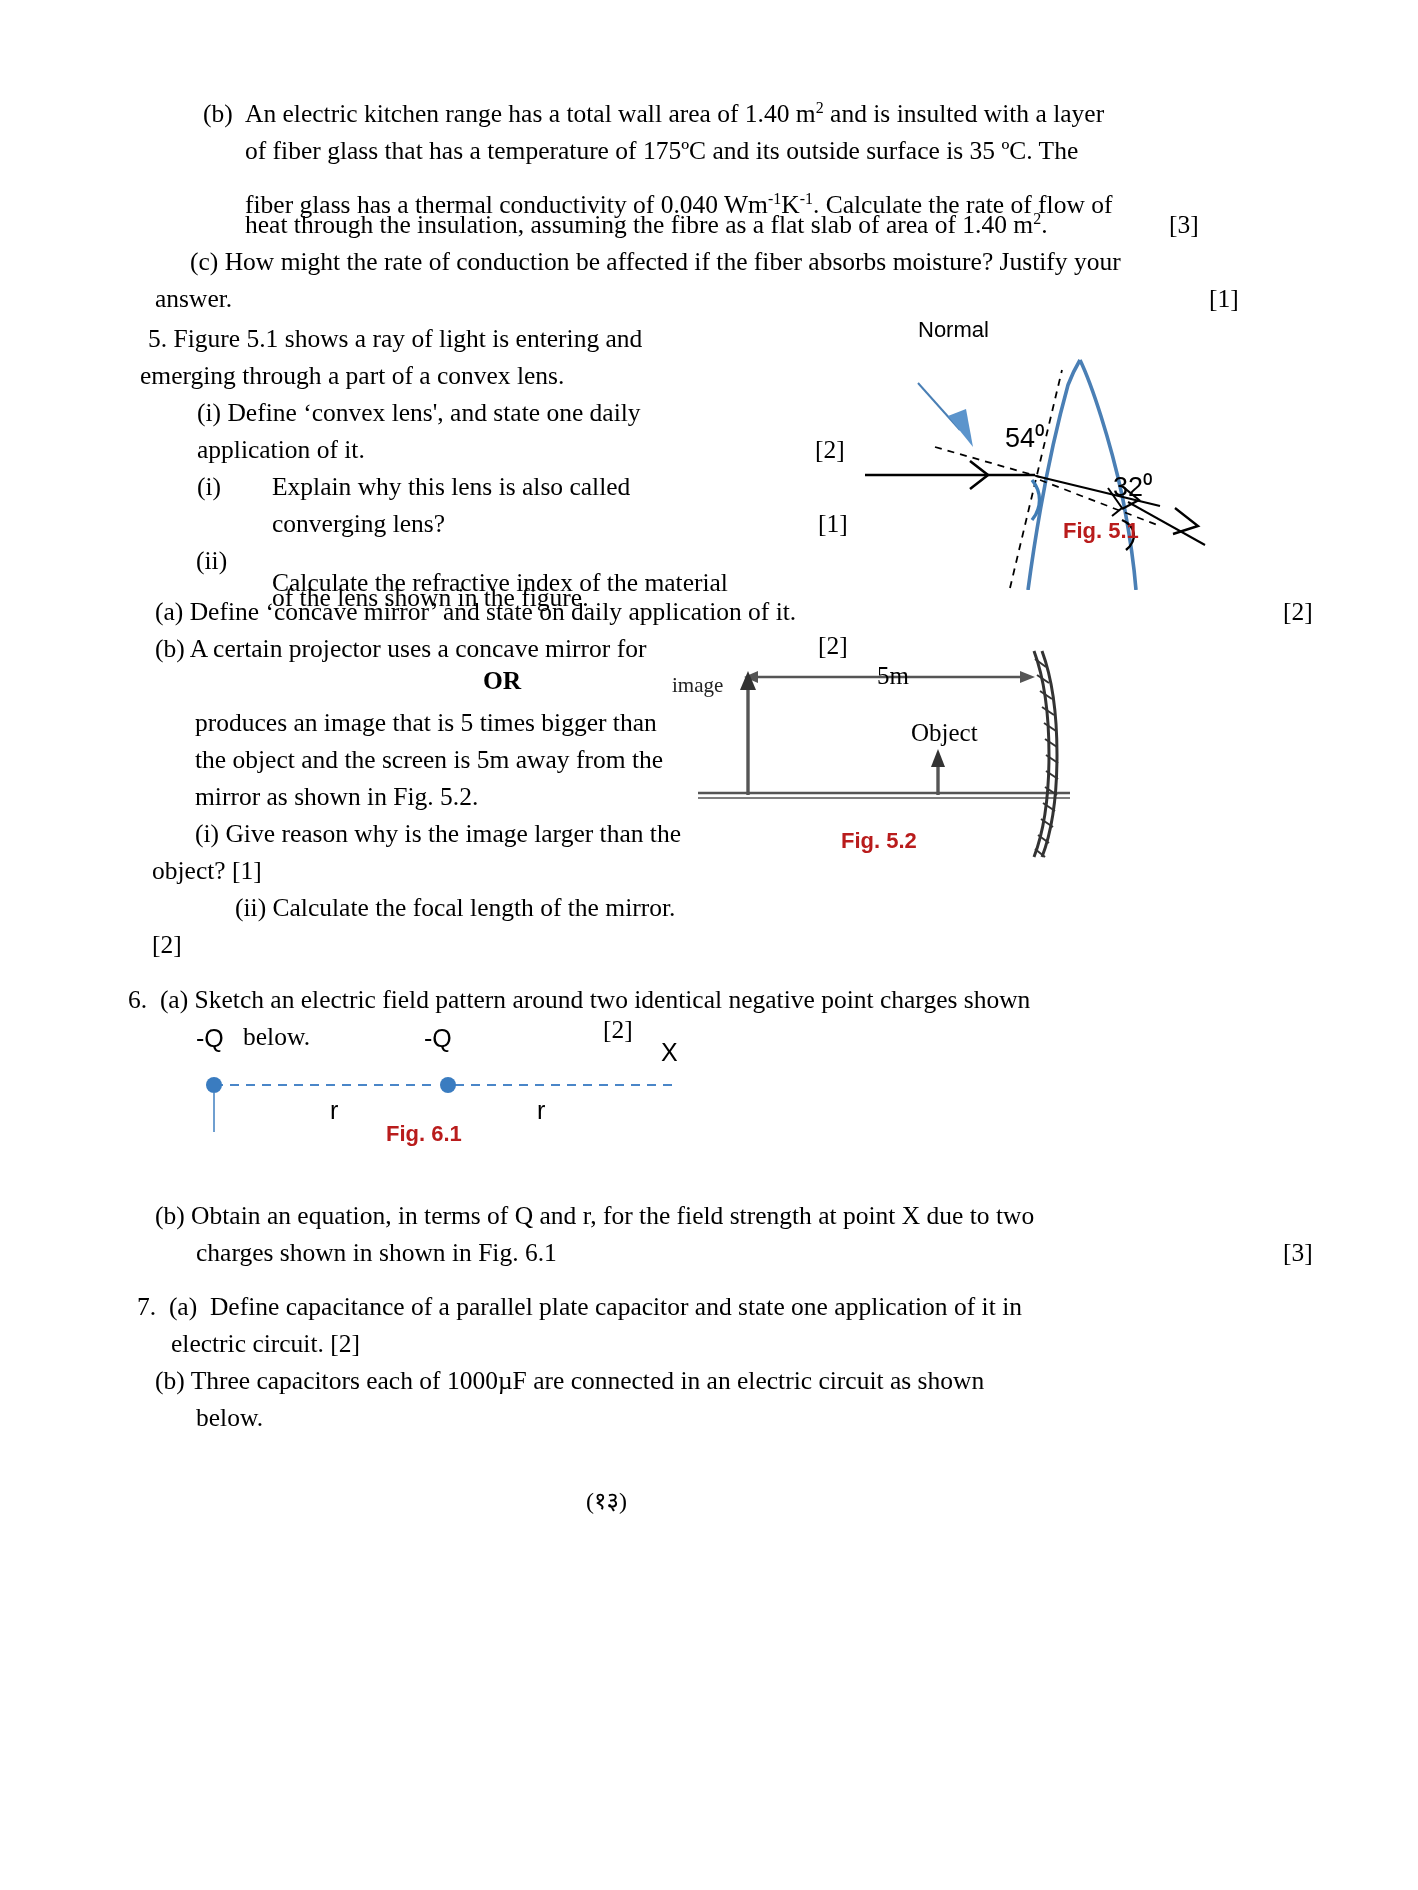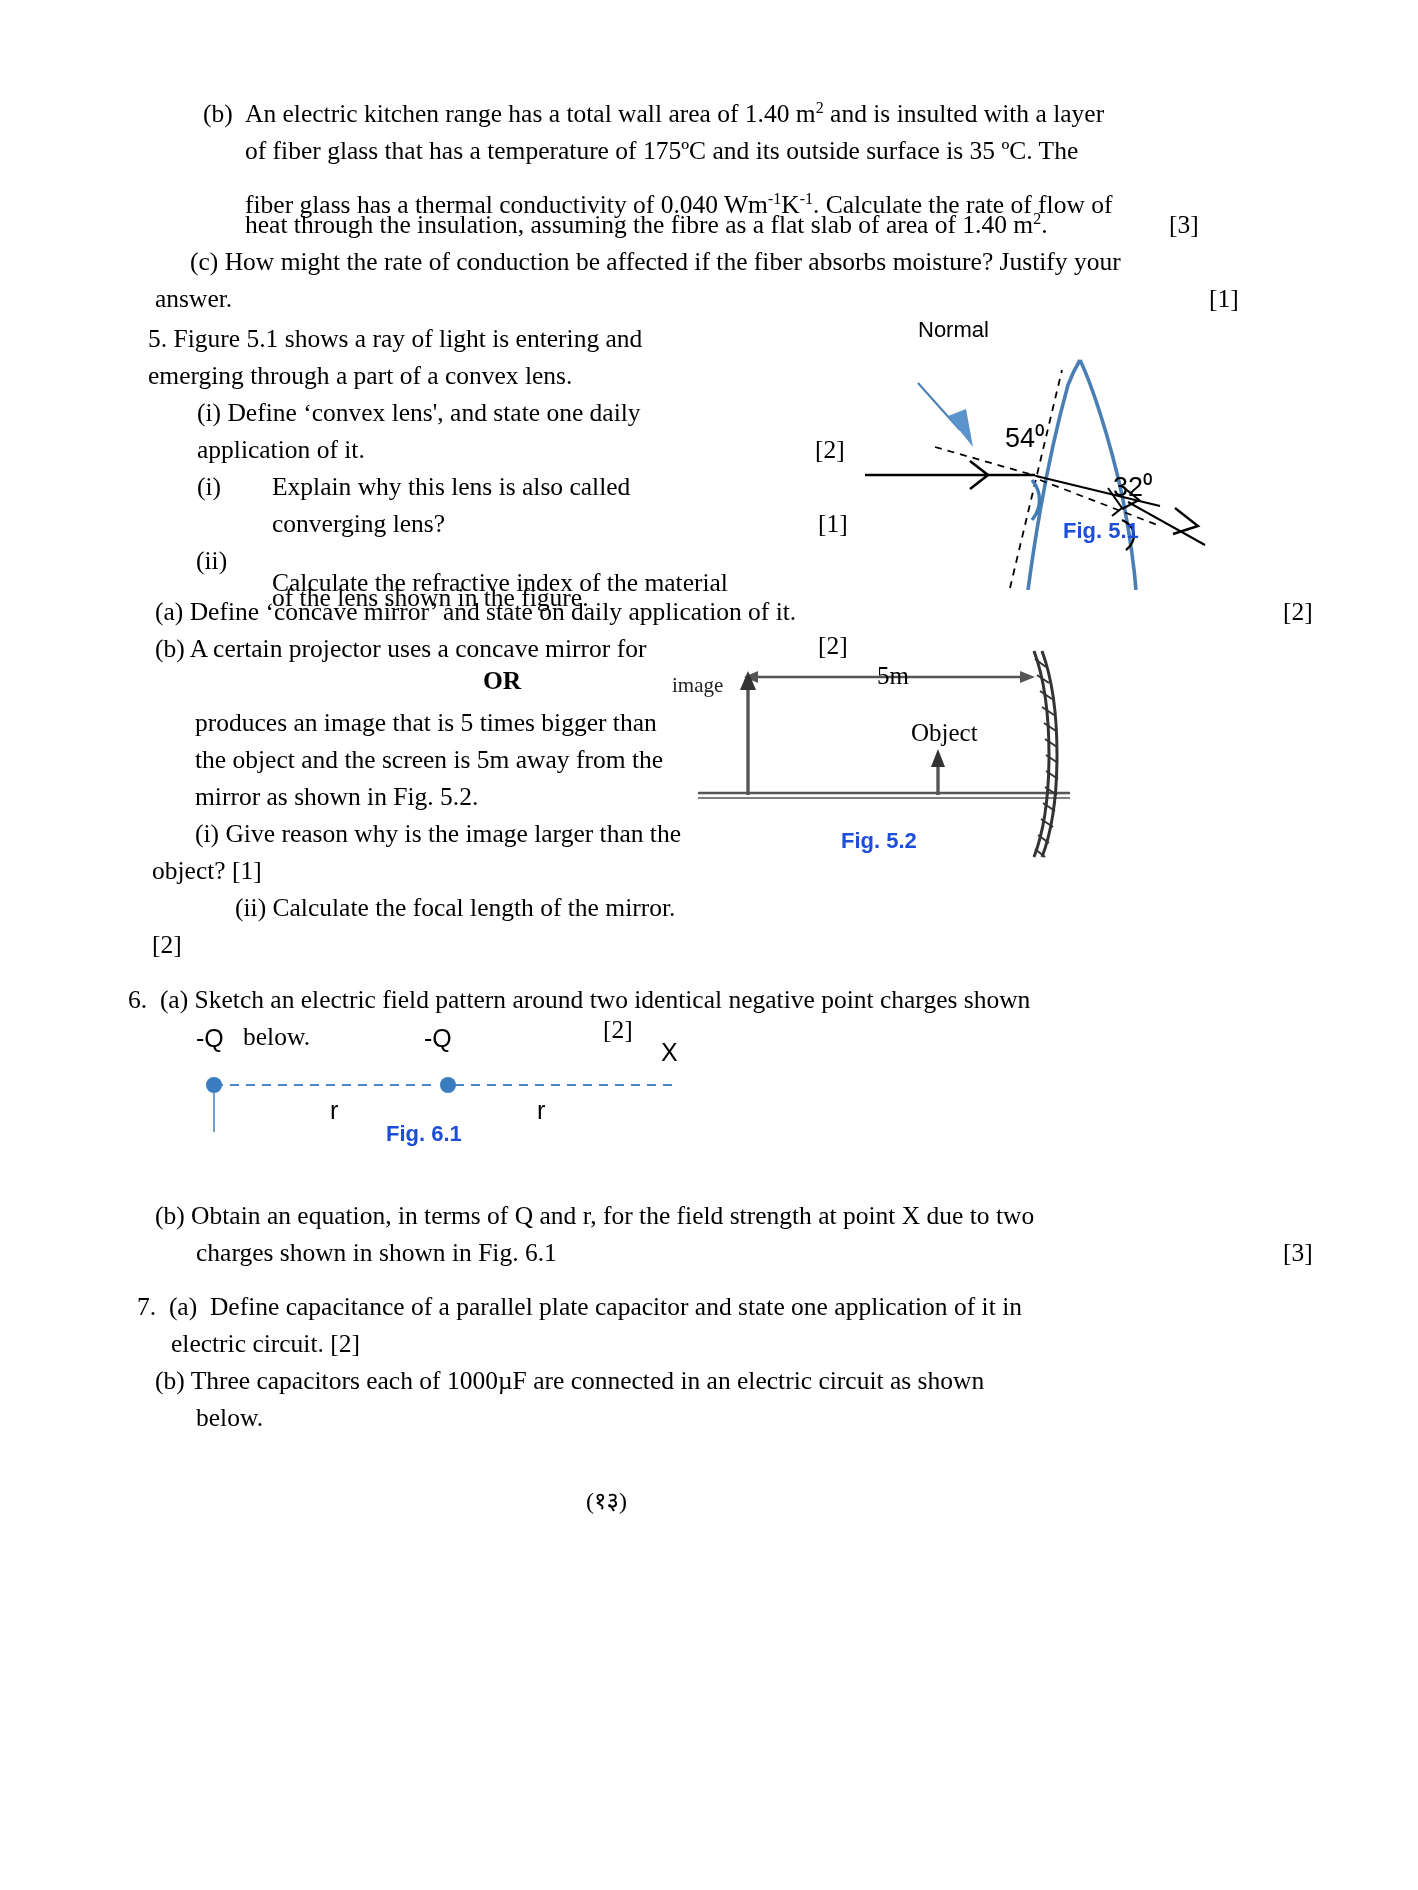--- a/index.html
+++ b/index.html
@@ -34,21 +34,21 @@
     position: absolute;
     font-family: "Liberation Sans", sans-serif;
     font-size: 21px;
     color: #000;
     white-space: pre;
   }
   .fig-cap {
     position: absolute;
     font-family: "Liberation Sans", sans-serif;
     font-size: 22px;
-    color: #1d4ed8;
+    color: #b91c1c;
     white-space: pre;
   }
   .serif-label {
     position: absolute;
     font-family: "Liberation Serif", serif;
     font-size: 23px;
     color: #222;
     white-space: pre;
   }
   svg { display: block; }
@@ -70,21 +70,21 @@
   <div class="tx" style="left:245px; top:132px;">of fiber glass that has a temperature of 175ºC and its outside surface is 35 ºC. The</div>
   <div class="tx" style="left:245px; top:186px;">fiber glass has a thermal conductivity of 0.040 Wm<span class="sup">-1</span>K<span class="sup">-1</span>. Calculate the rate of flow of</div>
   <div class="tx" style="left:245px; top:206px;">heat through the insulation, assuming the fibre as a flat slab of area of 1.40 m<span class="sup">2</span>.</div>
   <div class="tx" style="left:1169px; top:206px;">[3]</div>
 
   <div class="tx" style="left:190px; top:243px;">(c) How might the rate of conduction be affected if the fiber absorbs moisture? Justify your</div>
   <div class="tx" style="left:155px; top:280px;">answer.</div>
   <div class="tx" style="left:1209px; top:280px;">[1]</div>
 
   <div class="tx" style="left:148px; top:320px;">5. Figure 5.1 shows a ray of light is entering and</div>
-  <div class="tx" style="left:140px; top:357px;margin-left:8px;">emerging through a part of a convex lens.</div>
+  <div class="tx" style="left:140px; top:357px;">emerging through a part of a convex lens.</div>
 
   <div class="tx" style="left:197px; top:394px;">(i) Define ‘convex lens', and state one daily</div>
   <div class="tx" style="left:197px; top:431px;">application of it.</div>
   <div class="tx" style="left:815px; top:431px;">[2]</div>
 
   <div class="tx" style="left:197px; top:468px;">(i)</div>
   <div class="tx" style="left:272px; top:468px;">Explain why this lens is also called</div>
   <div class="tx" style="left:272px; top:505px;">converging lens?</div>
   <div class="tx" style="left:818px; top:505px;">[1]</div>
 

